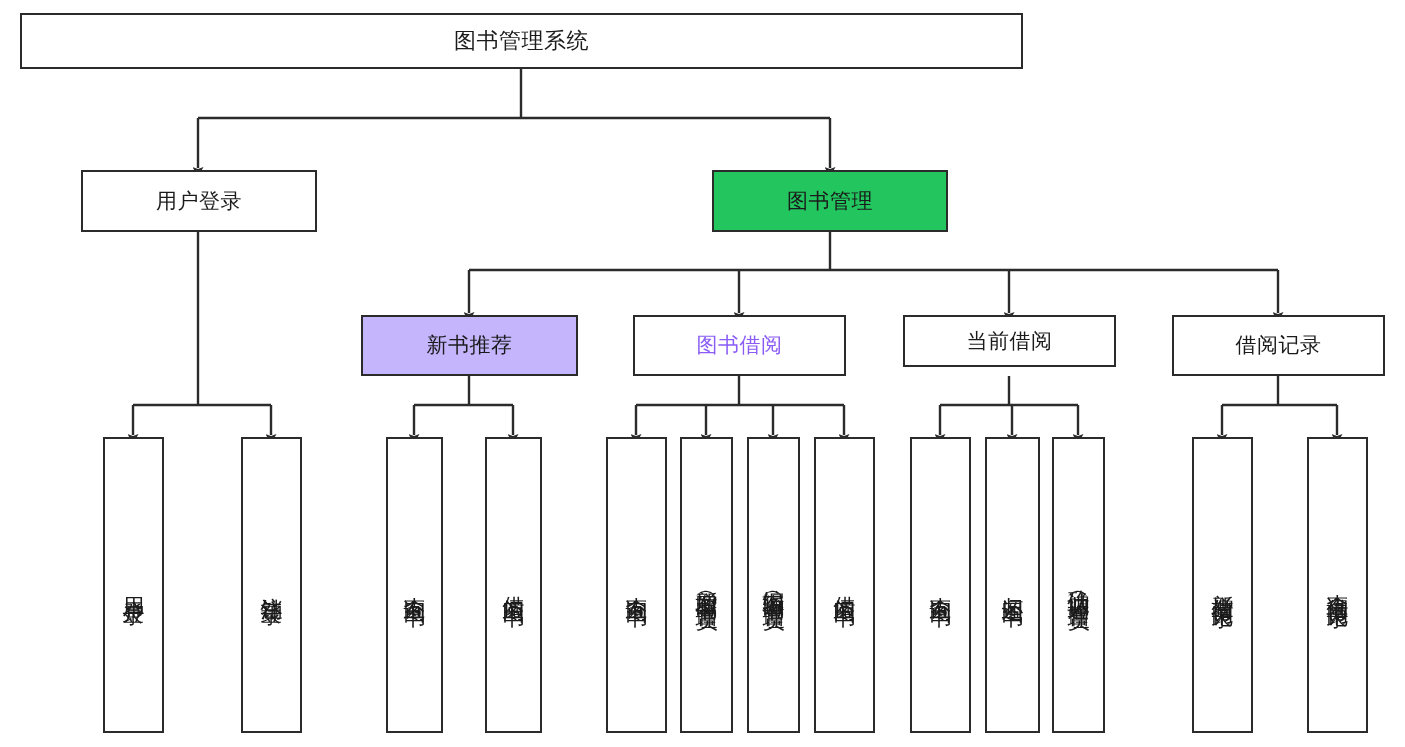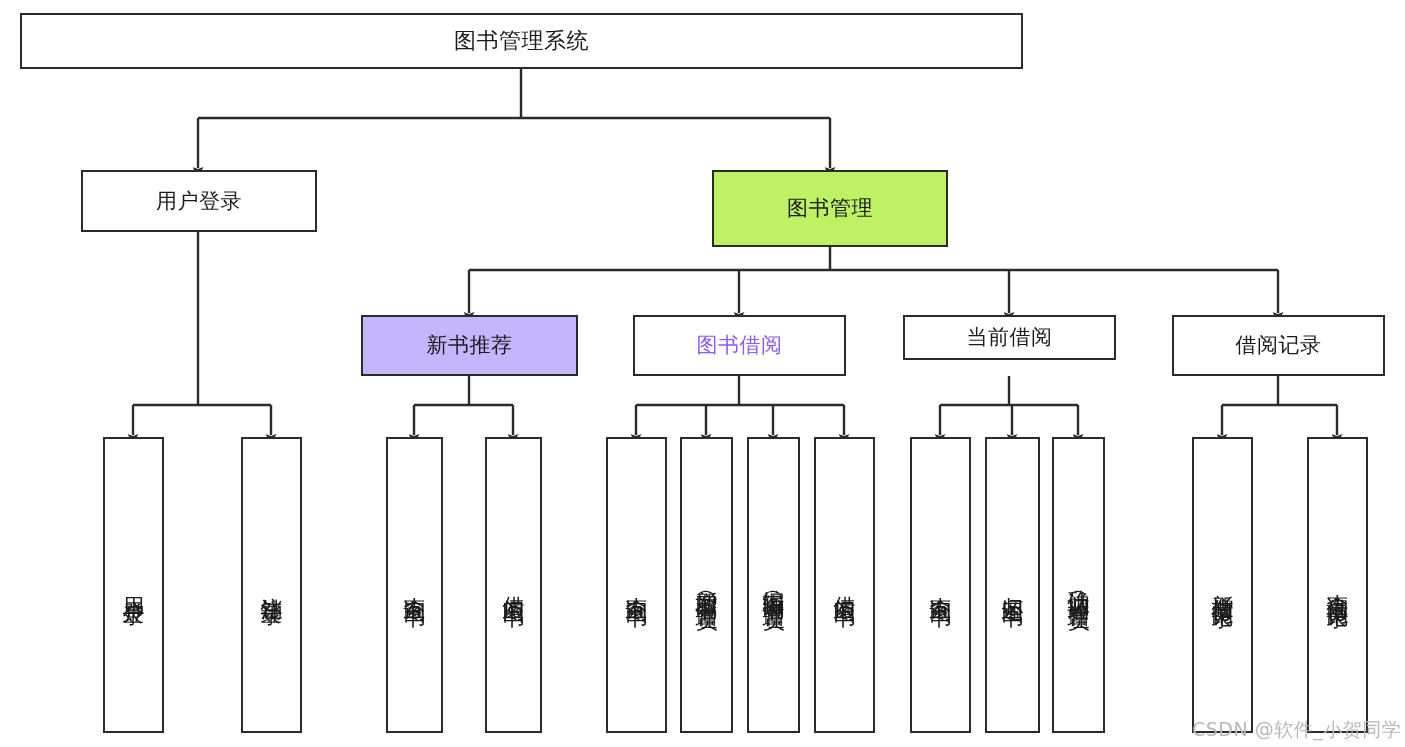--- a/index.html
+++ b/index.html
@@ -121,30 +121,30 @@
       </g>
   </svg>
 
   <div id="node-layer">
       <div class="node-box horizontal root" style="left: 20px; top: 13px; width: 1003px; height: 56px; border-color: rgb(43, 43, 43); background: rgb(255, 255, 255);">
         <span class="node-label" style="color: rgb(27, 27, 27);">图书管理系统</span>
       </div>
       <div class="node-box horizontal" style="left: 81px; top: 170px; width: 236px; height: 62px; border-color: rgb(43, 43, 43); background: rgb(255, 255, 255);">
         <span class="node-label" style="color: rgb(27, 27, 27);">用户登录</span>
       </div>
-      <div class="node-box horizontal" style="left: 712px; top: 170px; width: 236px; height: 77px; border-color: rgb(43, 43, 43); background: #bef264;">
+      <div class="node-box horizontal" style="left: 712px; top: 170px; width: 236px; height: 62px; border-color: rgb(43, 43, 43); background: #22c55e;">
         <span class="node-label" style="color: rgb(27, 27, 27);">图书管理</span>
       </div>
       <div class="node-box horizontal" style="left: 361px; top: 315px; width: 217px; height: 61px; border-color: rgb(43, 43, 43); background: #c4b5fd;">
         <span class="node-label" style="color: rgb(27, 27, 27);">新书推荐</span>
       </div>
       <div class="node-box horizontal" style="left: 633px; top: 315px; width: 213px; height: 61px; border-color: rgb(43, 43, 43); background: rgb(255, 255, 255);">
         <span class="node-label" style="color: #8b5cf6;">图书借阅</span>
       </div>
-      <div class="node-box horizontal" style="left: 903px; top: 315px; width: 213px; height: 45px; border-color: rgb(43, 43, 43); background: rgb(255, 255, 255);">
+      <div class="node-box horizontal" style="left: 903px; top: 315px; width: 213px; height: 52px; border-color: rgb(43, 43, 43); background: rgb(255, 255, 255);">
         <span class="node-label" style="color: rgb(27, 27, 27);">当前借阅</span>
       </div>
       <div class="node-box horizontal" style="left: 1172px; top: 315px; width: 213px; height: 61px; border-color: rgb(43, 43, 43); background: rgb(255, 255, 255);">
         <span class="node-label" style="color: rgb(27, 27, 27);">借阅记录</span>
       </div>
       <div class="node-box vertical" style="left: 103px; top: 437px; width: 61px; height: 296px; border-color: rgb(43, 43, 43); background: rgb(255, 255, 255);">
         <span class="node-label" style="color: rgb(27, 27, 27);">用户登录</span>
       </div>
       <div class="node-box vertical" style="left: 241px; top: 437px; width: 61px; height: 296px; border-color: rgb(43, 43, 43); background: rgb(255, 255, 255);">
         <span class="node-label" style="color: rgb(27, 27, 27);">注销登录</span>
@@ -177,15 +177,14 @@
         <span class="node-label" style="color: rgb(27, 27, 27);">确认归还（管理员）</span>
       </div>
       <div class="node-box vertical" style="left: 1192px; top: 437px; width: 61px; height: 296px; border-color: rgb(43, 43, 43); background: rgb(255, 255, 255);">
         <span class="node-label" style="color: rgb(27, 27, 27);">新增借阅记录</span>
       </div>
       <div class="node-box vertical" style="left: 1307px; top: 437px; width: 61px; height: 296px; border-color: rgb(43, 43, 43); background: rgb(255, 255, 255);">
         <span class="node-label" style="color: rgb(27, 27, 27);">查询借阅记录</span>
       </div>
     </div>
 
-  <div class="watermark" id="watermark" style="left: 1192px; top: 717px;">CSDN @软件_小贺同学</div>
 
 </div>
 
 </body></html>

